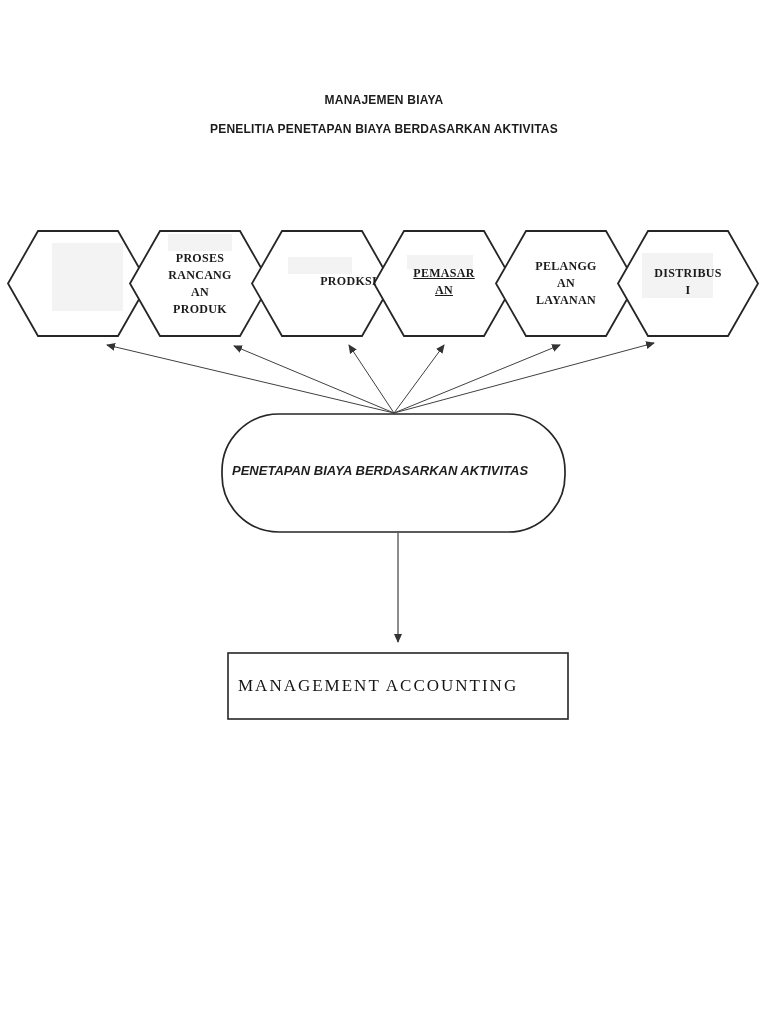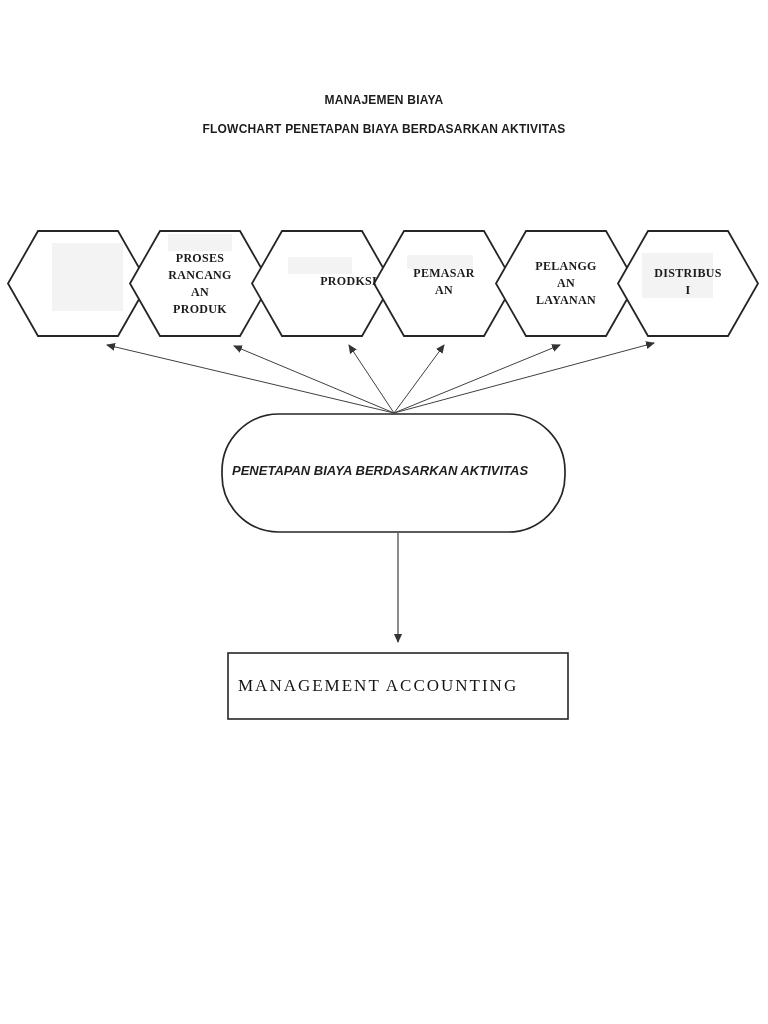--- a/index.html
+++ b/index.html
@@ -63,21 +63,21 @@
     letter-spacing: 2px;
     color: #141414;
   }
 </style>
 </head>
 <body>
 
 <div class="page">
 
   <div class="title-line" id="title1">MANAJEMEN BIAYA</div>
-  <div class="title-line" id="title2">FLOWCHART PENETAPAN BIAYA BERDASARKAN AKTIVITAS</div>
+  <div class="title-line" id="title2">PENELITIA PENETAPAN BIAYA BERDASARKAN AKTIVITAS</div>
 
   <svg class="flow-svg" width="768" height="1024" viewBox="0 0 768 1024">
     <defs>
       <marker id="arrowhead" markerWidth="11" markerHeight="9" refX="8" refY="4" orient="auto" markerUnits="userSpaceOnUse">
         <path d="M0,0 L9,4 L0,8 z" fill="#333333"></path>
       </marker>
     </defs>
 
     <g stroke="#404040" stroke-width="1">
       <line x1="394" y1="413" x2="107" y2="345" marker-end="url(#arrowhead)"></line>
@@ -110,21 +110,21 @@
     <line x1="398" y1="533" x2="398" y2="642" stroke="#404040" stroke-width="1.2" marker-end="url(#arrowhead)"></line>
 
     <rect x="228" y="653" width="340" height="66" fill="#ffffff" stroke="#262626" stroke-width="1.6"></rect>
   </svg>
 
   <div class="hex-label" style="left:145px; top:250px;">PROSES
 RANCANG
 AN
 PRODUK</div>
   <div class="hex-label" style="left:267px; top:273px;text-align:right;">PRODKSI</div>
-  <div class="hex-label" style="left:389px; top:265px;">PEMASAR
+  <div class="hex-label" style="left:389px; top:265px;text-decoration:underline;">PEMASAR
 AN</div>
   <div class="hex-label" style="left:511px; top:258px;">PELANGG
 AN
 LAYANAN</div>
   <div class="hex-label" style="left:633px; top:265px;">DISTRIBUS
 I</div>
 
   <div class="central-label">PENETAPAN BIAYA BERDASARKAN AKTIVITAS</div>
 
   <div class="output-label">MANAGEMENT ACCOUNTING</div>

